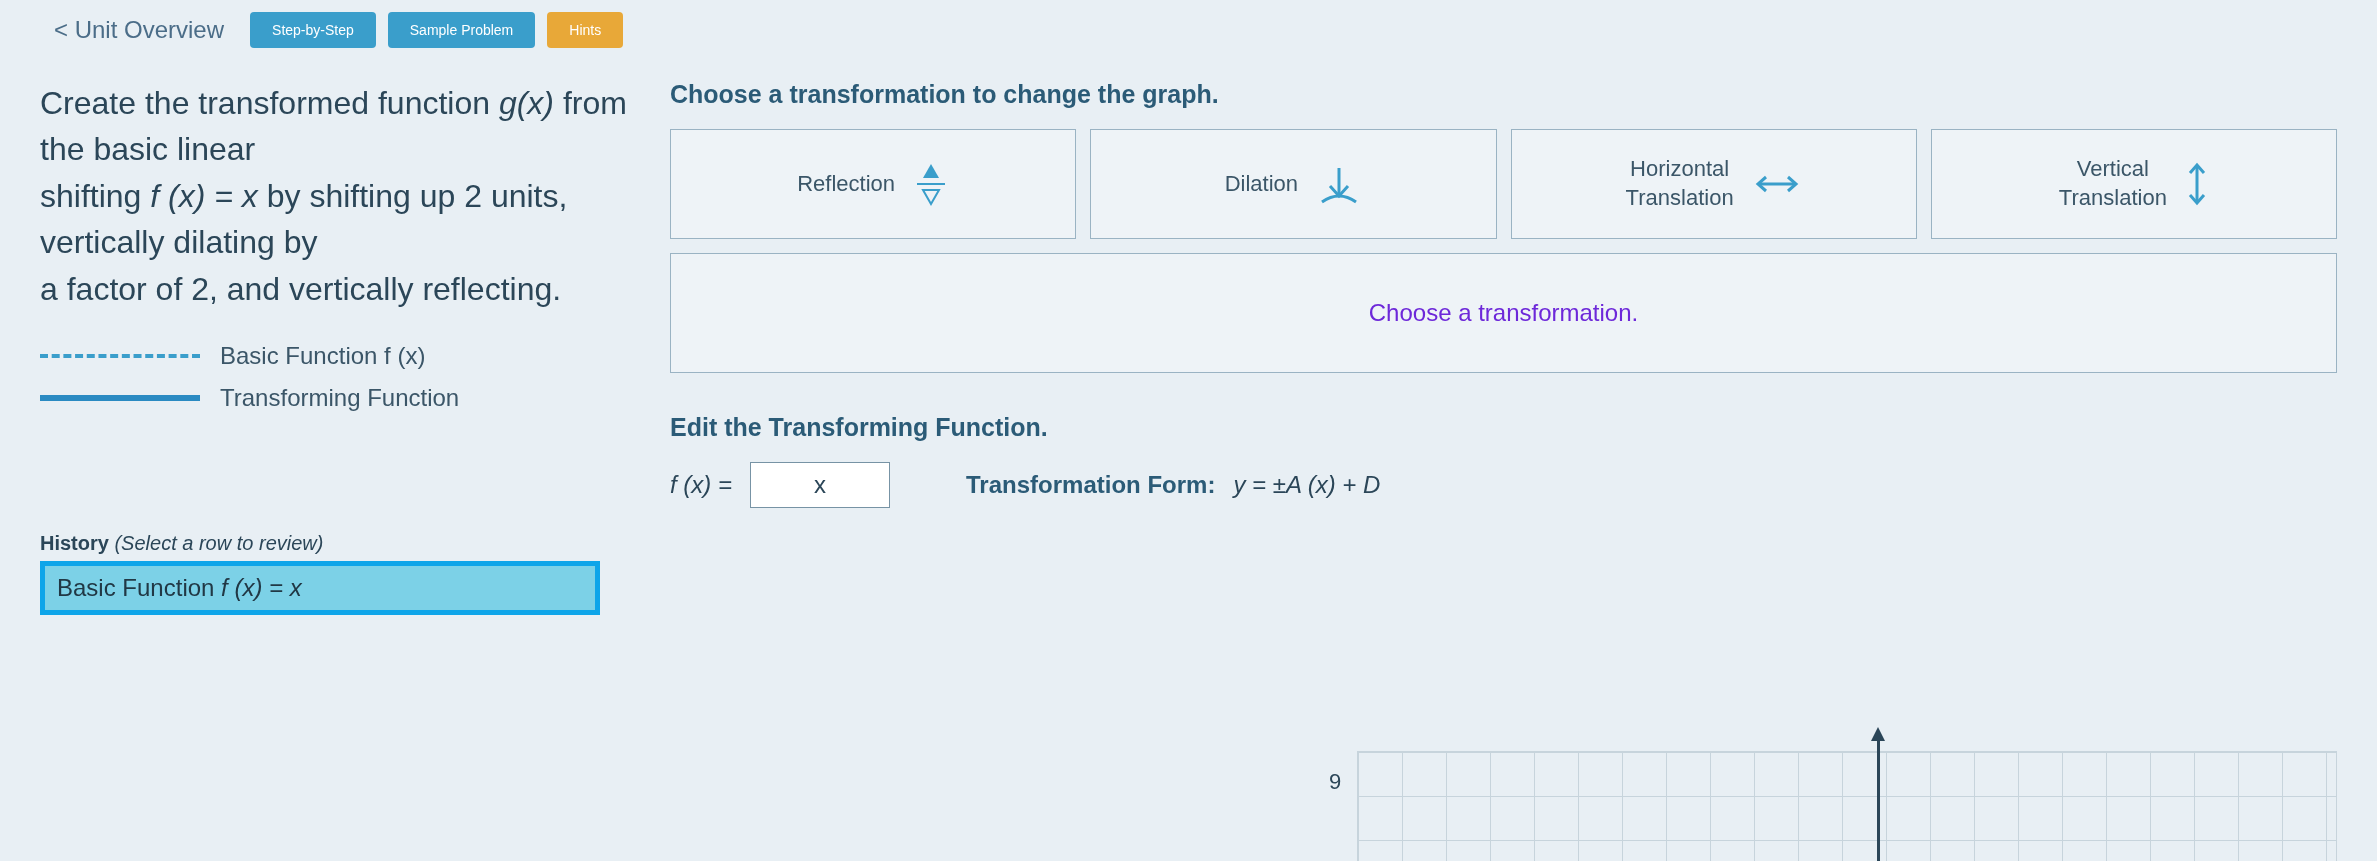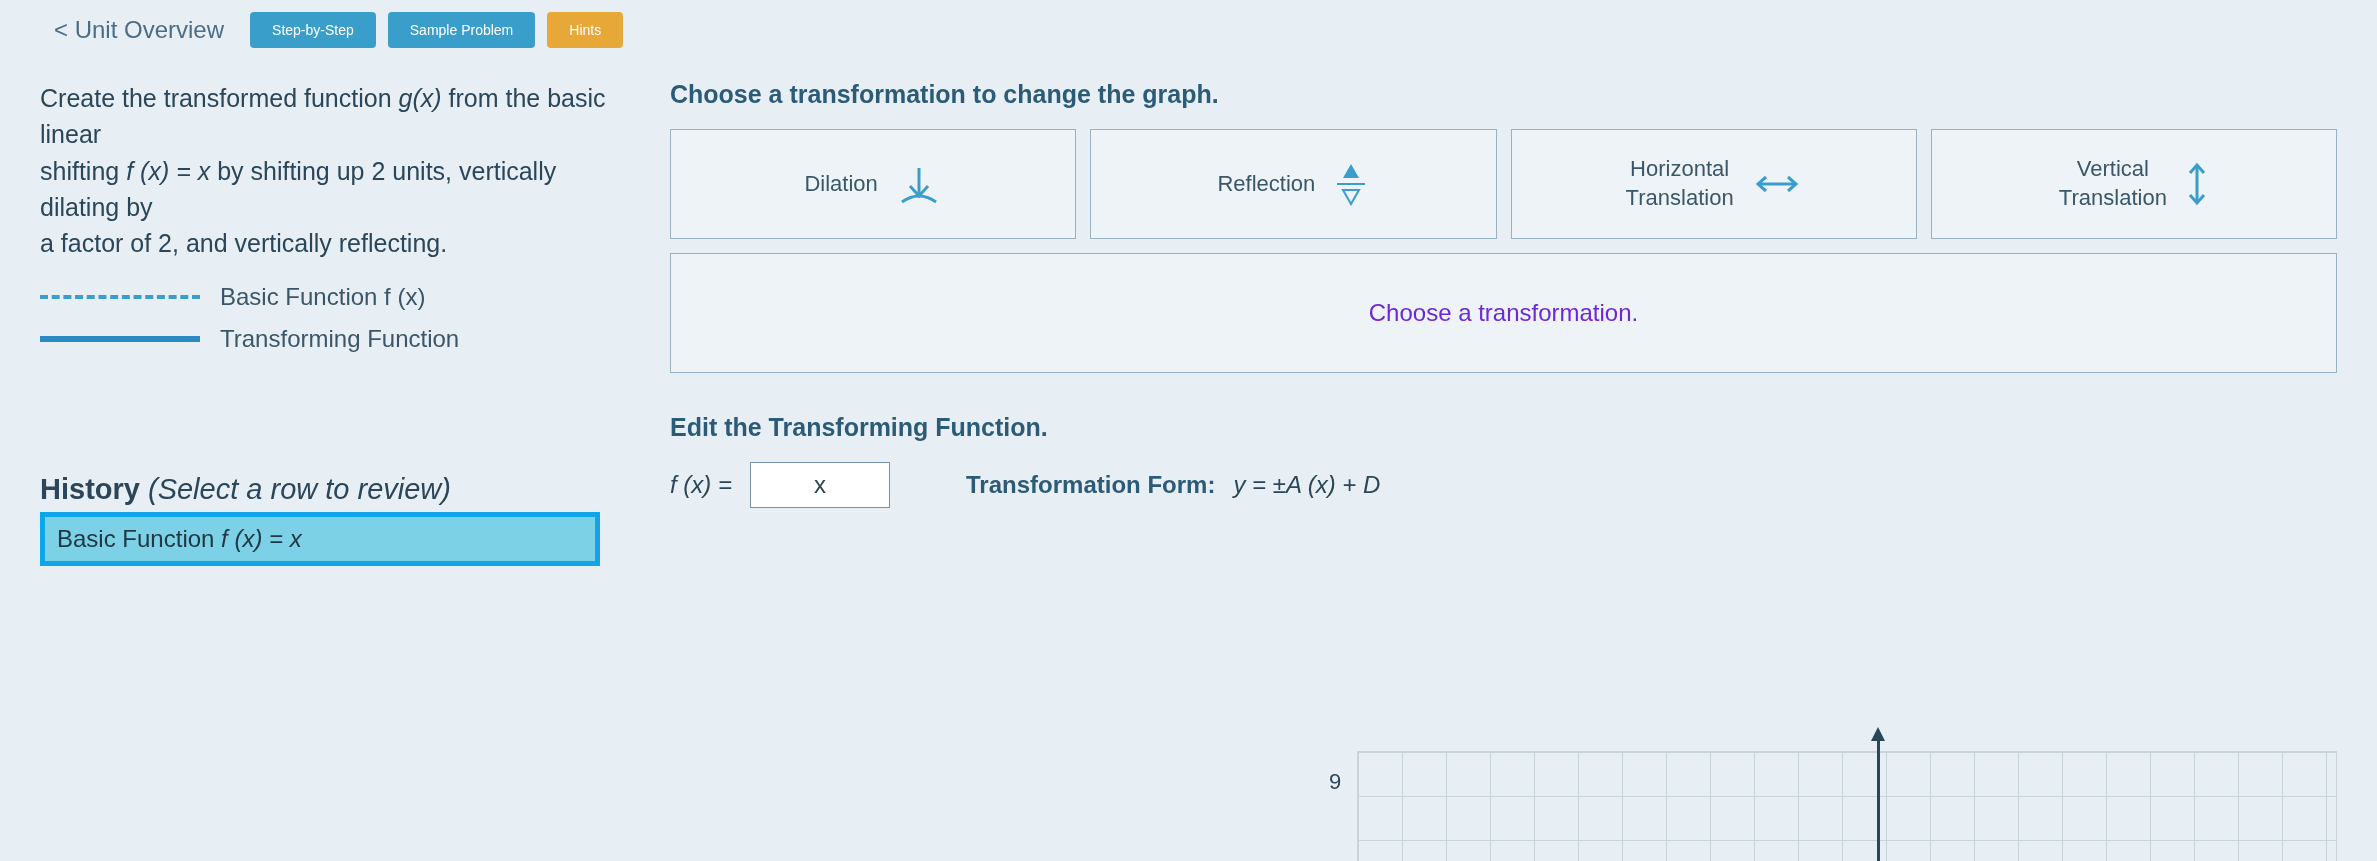--- a/index.html
+++ b/index.html
@@ -38,42 +38,42 @@
     .content {
       display: flex;
       padding: 20px 40px;
       gap: 40px;
     }
     .left {
       flex: 0 0 590px;
       color: #2b4658;
     }
     .prompt {
-      font-size: 25px;
+      font-size: 32px;
       line-height: 1.45;
-      margin-bottom: 22px;
+      margin-bottom: 30px;
     }
     .prompt .math { font-style: italic; }
     .legend { margin-bottom: 20px; }
     .legend-row {
       display: flex;
       align-items: center;
       gap: 20px;
       font-size: 24px;
       color: #3b5668;
       margin-bottom: 14px;
     }
     .swatch {
       width: 160px;
       height: 0;
     }
     .swatch.dashed { border-top: 4px dashed #3a9ecb; }
     .swatch.solid  { border-top: 6px solid  #2a8ac2; }
     .history-label {
-      font-size: 29px;
+      font-size: 20px;
       color: #2b4658;
       margin-top: 120px;
       margin-bottom: 6px;
     }
     .history-label .hint { font-style: italic; font-weight: normal; }
     .history-box {
       border: 5px solid #0ea5e9;
       padding: 0;
       width: 560px;
     }
@@ -251,42 +251,42 @@
     </div>
   </div>
 
   <div class="right">
 
     <div class="section-title">Choose a transformation to change the graph.</div>
 
     <div class="transform-row">
 
       <div class="transform-card">
+        <span class="card-text">Reflection</span>
+        <span class="icon">
+          <svg width="36" height="44" viewBox="0 0 36 44">
+            <polygon points="18,2 10,16 26,16" fill="#3a9ecb"></polygon>
+            <line x1="4" y1="22" x2="32" y2="22" stroke="#3a9ecb" stroke-width="2"></line>
+            <polygon points="18,42 10,28 26,28" fill="none" stroke="#3a9ecb" stroke-width="2"></polygon>
+          </svg>
+        </span>
+      </div>
+
+      <div class="transform-card">
         <span class="card-text">Dilation</span>
         <span class="icon">
           <svg width="46" height="44" viewBox="0 0 46 44">
             <line x1="23" y1="6" x2="23" y2="34" stroke="#3a9ecb" stroke-width="3"></line>
             <polyline points="14,24 23,34 32,24" fill="none" stroke="#3a9ecb" stroke-width="3"></polyline>
             <path d="M6,40 Q23,28 40,40" fill="none" stroke="#3a9ecb" stroke-width="3"></path>
           </svg>
         </span>
       </div>
 
       <div class="transform-card">
-        <span class="card-text">Reflection</span>
-        <span class="icon">
-          <svg width="36" height="44" viewBox="0 0 36 44">
-            <polygon points="18,2 10,16 26,16" fill="#3a9ecb"></polygon>
-            <line x1="4" y1="22" x2="32" y2="22" stroke="#3a9ecb" stroke-width="2"></line>
-            <polygon points="18,42 10,28 26,28" fill="none" stroke="#3a9ecb" stroke-width="2"></polygon>
-          </svg>
-        </span>
-      </div>
-
-      <div class="transform-card">
         <span class="card-text">
           <span>Horizontal</span><br>
           <span>Translation</span>
         </span>
         <span class="icon">
           <svg width="50" height="24" viewBox="0 0 50 24">
             <line x1="8" y1="12" x2="42" y2="12" stroke="#3a9ecb" stroke-width="3"></line>
             <polyline points="14,5 6,12 14,19" fill="none" stroke="#3a9ecb" stroke-width="3"></polyline>
             <polyline points="36,5 44,12 36,19" fill="none" stroke="#3a9ecb" stroke-width="3"></polyline>
           </svg>

